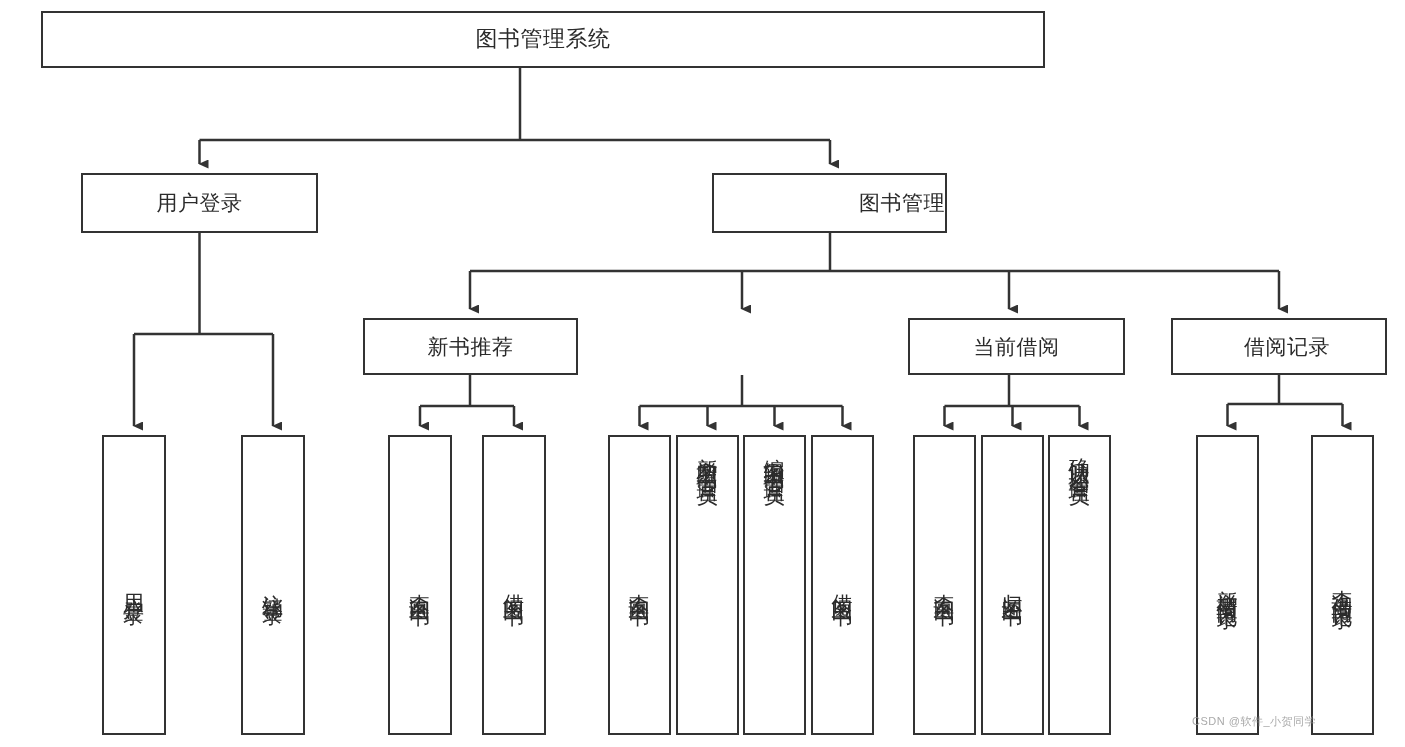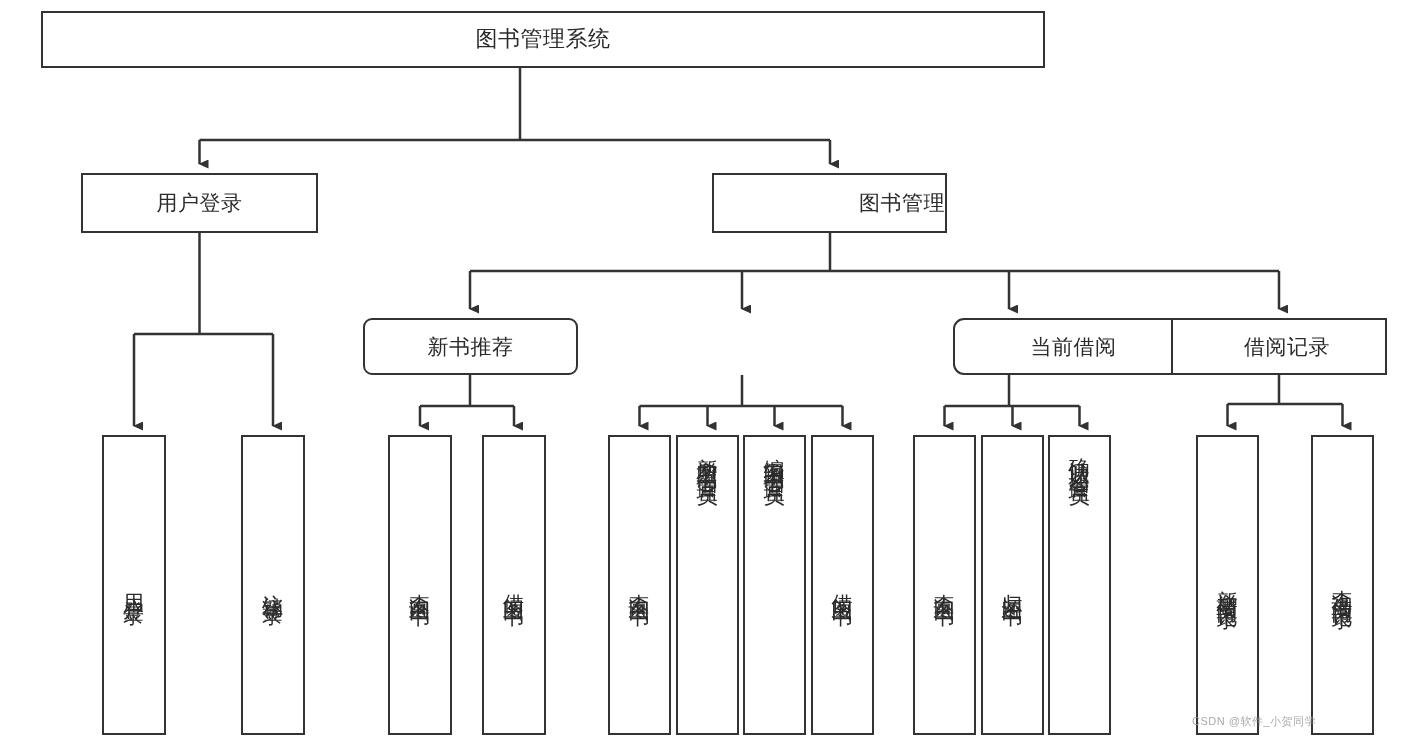--- a/index.html
+++ b/index.html
@@ -139,24 +139,24 @@
     <span class="node-label">图书管理系统</span>
   </div>
 
   <div class="node h-node" style="left:81px; top:173px; width:237px; height:60px;">
     <span class="node-label">用户登录</span>
   </div>
   <div class="node h-node" style="left:712px; top:173px; width:235px; height:60px;justify-content:flex-end;">
     <span class="node-label">图书管理</span>
   </div>
 
-  <div class="node h-node" style="left:363px; top:318px; width:215px; height:57px;border-radius:9px;">
+  <div class="node h-node" style="left:363px; top:318px; width:215px; height:57px;">
     <span class="node-label">新书推荐</span>
   </div>
-  <div class="node h-node" style="left:953px; top:318px; width:241px; height:57px;border-radius:11px;">
+  <div class="node h-node" style="left:908px; top:318px; width:217px; height:57px;">
     <span class="node-label">当前借阅</span>
   </div>
   <div class="node h-node" style="left:1171px; top:318px; width:216px; height:57px;padding-left:16px;">
     <span class="node-label">借阅记录</span>
   </div>
 
   <div class="node v-node" style="left:102px; top:435px; width:64px; height:300px;">
     <span class="node-label">用户登录</span>
   </div>
   <div class="node v-node" style="left:241px; top:435px; width:64px; height:300px;">

